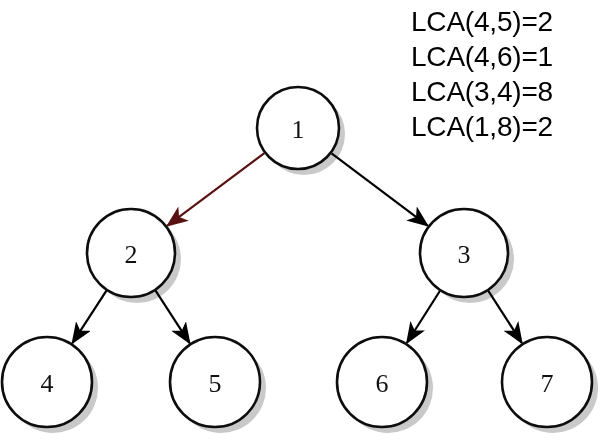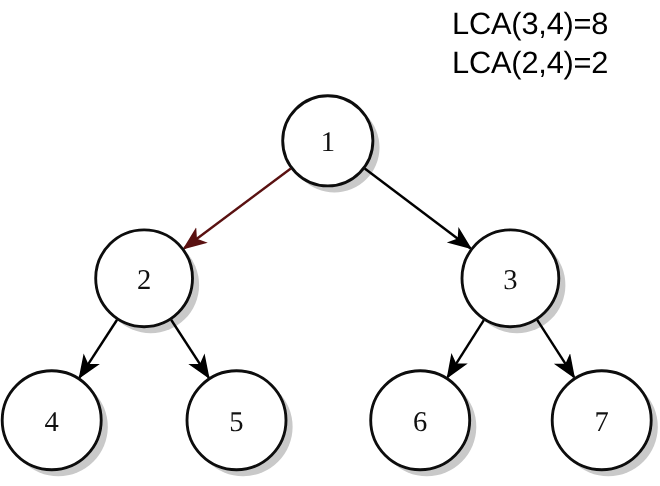--- a/index.html
+++ b/index.html
@@ -123,17 +123,19 @@
           <text class="node-label" x="382" y="383">6</text>
         </g>
         <g>
           <circle class="node-circle" cx="547" cy="382" r="45"></circle>
           <text class="node-label" x="547" y="383">7</text>
         </g>
       </g>
   </svg>
 
   <div class="lca-list">
+    <span class="lca-line">LCA(4,5)=2</span>
+    <span class="lca-line">LCA(4,6)=1</span>
     <span class="lca-line">LCA(3,4)=8</span>
-    <span class="lca-line">LCA(2,4)=2</span>
+    <span class="lca-line">LCA(1,8)=2</span>
   </div>
 
 </div>
 
 </body></html>

